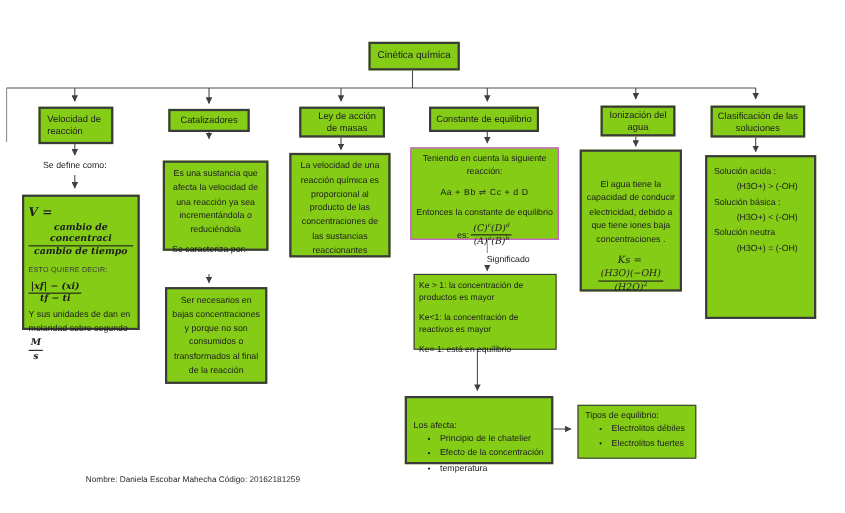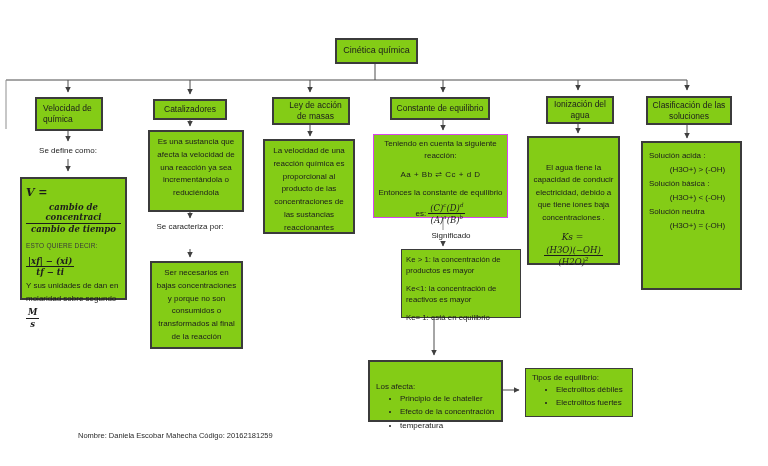--- a/index.html
+++ b/index.html
@@ -42,29 +42,29 @@
   .sol{margin-bottom:4px;}
   .s-label{font-size:8px;margin:4px 0 5px;}
   .s-form{font-size:8px;margin:0 0 5px 12px;text-align:center;}
 
   
   #n-title{left:335px;top:38px;width:83px;height:26px;font-size:9px;}
   #v-h{left:35px;top:97px;width:68px;height:34px;justify-content:flex-start;text-align:left;padding-left:6px;}
   #v-l1{left:25px;top:146px;width:86px;}
   #v-b{left:20px;top:177px;width:107px;height:123px;padding:3px 4px;}
   #c-h{left:153px;top:99px;width:74px;height:21px;}
-  #c-b1{left:148px;top:130px;width:96px;height:82px;}
+  #c-b1{left:148px;top:146px;width:96px;height:82px;}
   #c-l1{left:153px;top:222px;width:74px;}
   #c-b2{left:150px;top:261px;width:93px;height:88px;}
   #l-h{left:272px;top:97px;width:78px;height:28px;padding-left:11px;}
   #l-b{left:263px;top:139px;width:92px;height:95px;}
   #k-h{left:390px;top:97px;width:100px;height:23px;}
   #k-b1{left:373px;top:134px;width:135px;height:84px;padding:3px 2px;}
-  #k-l1{left:416px;top:231px;width:70px;}
-  #k-b2{left:376px;top:249px;width:120px;height:69px;border-width:1.5px;padding:5px 4px;margin-left:25px;}
+  #k-l1{left:427px;top:231px;width:70px;}
+  #k-b2{left:376px;top:249px;width:130px;height:69px;border-width:1.5px;padding:5px 4px;}
   #k-b3{left:368px;top:360px;width:135px;height:62px;padding:19px 4px;}
   #k-b4{left:525px;top:368px;width:108px;height:49px;border-width:1.5px;padding:3px 4px;}
   #i-h{left:546px;top:96px;width:68px;height:28px;}
   #i-b{left:527px;top:136px;width:93px;height:129px;padding-top:24px;}
   #s-h{left:646px;top:96px;width:86px;height:29px;}
   #s-b{left:641px;top:141px;width:101px;height:149px;padding:4px 6px;}
   #footer{position:absolute;left:78px;top:431px;font-size:7.5px;color:#2a2a2a;}
 </style>
 </head>
 <body>
@@ -101,21 +101,21 @@
       <path d="M578 124 V133" marker-end="url(#ar)"></path>
       <path d="M687 125 V138" marker-end="url(#ar)"></path>
     </g>
   </svg>
 
   <div class="box hd" id="n-title">
     <span>Cinética química</span>
   </div>
 
   <div class="box hd" id="v-h">
-    <span>Velocidad de química</span>
+    <span>Velocidad de reacción</span>
   </div>
   <div class="label" id="v-l1">Se define como:</div>
   <div class="box bd" id="v-b">
     <div class="f-line tl">
       <span class="mi f-lhs">V =</span>
       <span class="frac mi f-big">
         <span class="fn">cambio de concentraci</span>
         <span class="fd">cambio de tiempo</span>
       </span>
     </div>

